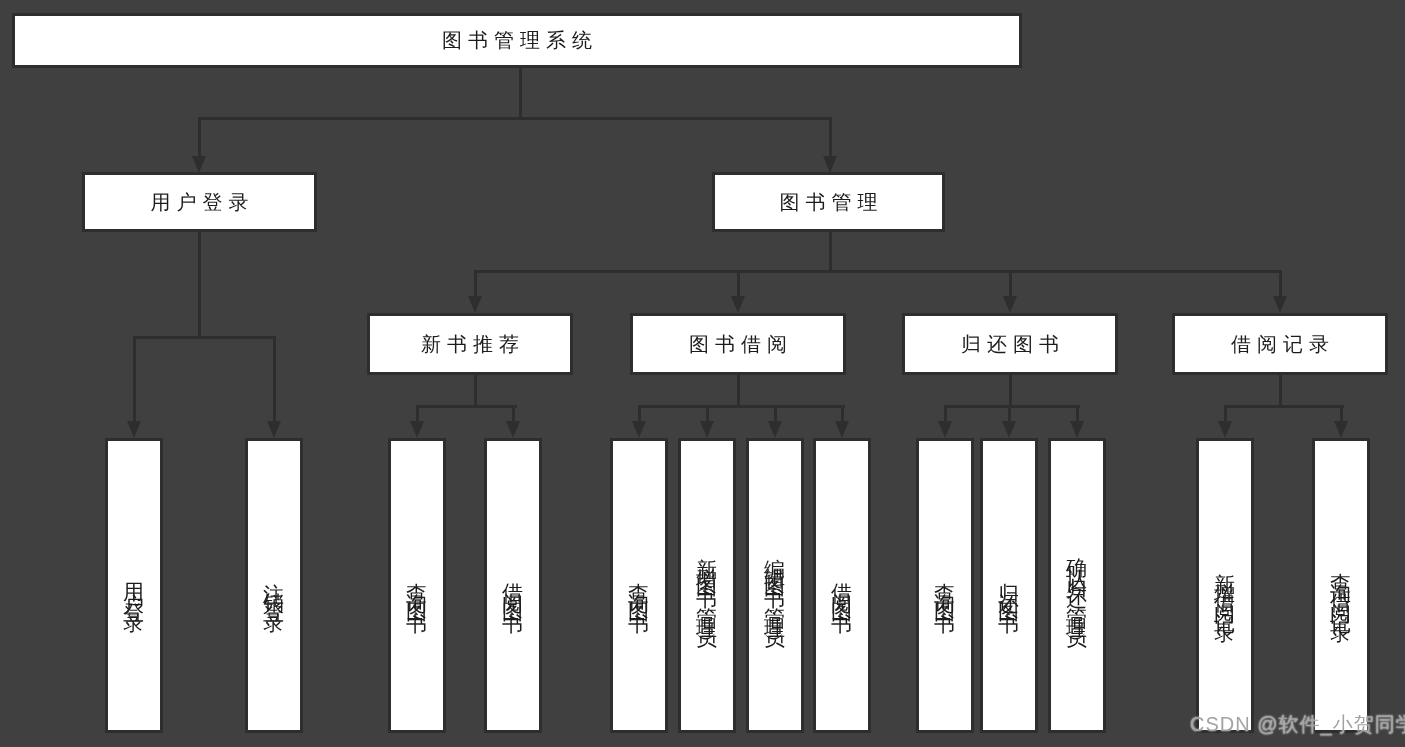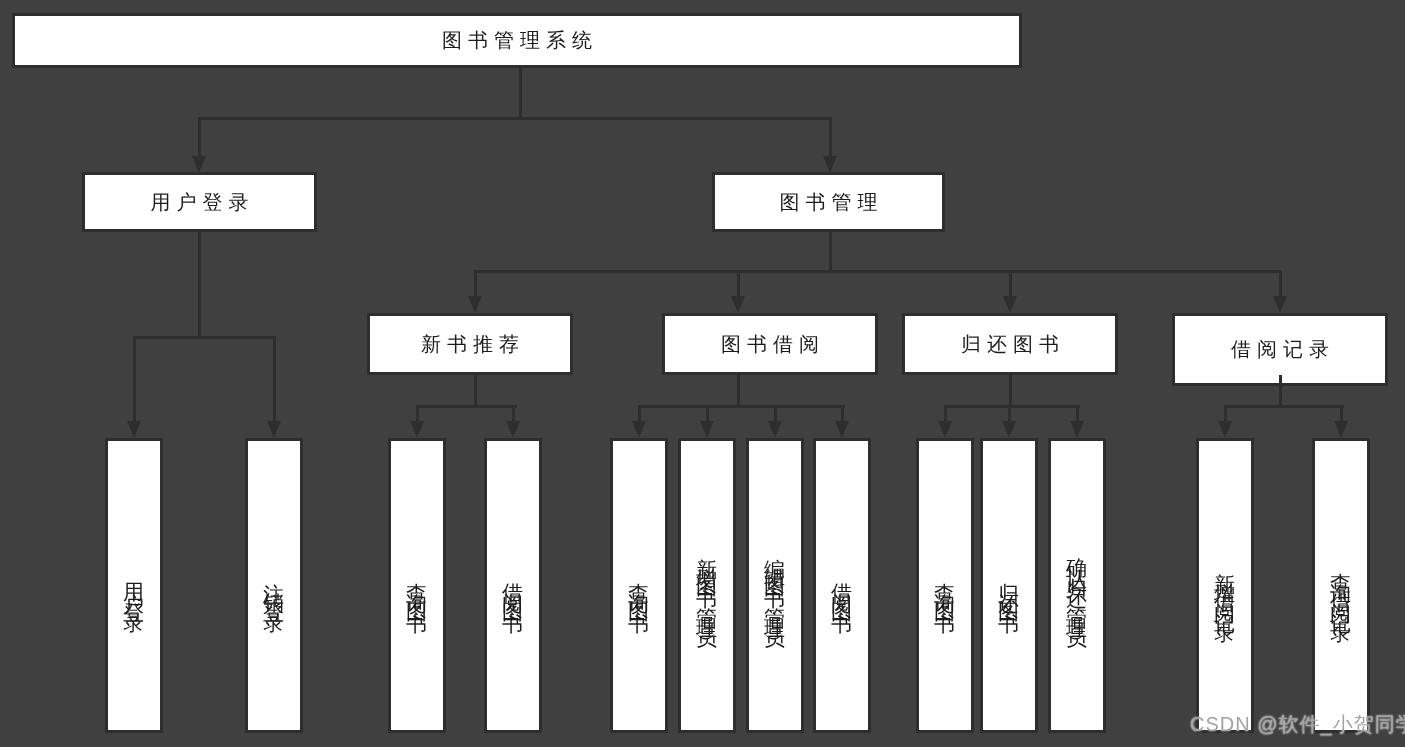--- a/index.html
+++ b/index.html
@@ -61,23 +61,23 @@
 <body>
 
 <div class="canvas">
 
   <div class="box" style="left:12px; top:13px; width:1010px; height:55px;">图书管理系统</div>
 
   <div class="box" style="left:82px; top:172px; width:235px; height:60px;">用户登录</div>
   <div class="box" style="left:712px; top:172px; width:233px; height:60px;">图书管理</div>
 
   <div class="box" style="left:367px; top:313px; width:206px; height:62px;">新书推荐</div>
-  <div class="box" style="left:630px; top:313px; width:216px; height:62px;margin-left:32px;">图书借阅</div>
+  <div class="box" style="left:630px; top:313px; width:216px; height:62px;">图书借阅</div>
   <div class="box" style="left:902px; top:313px; width:216px; height:62px;">归还图书</div>
-  <div class="box" style="left:1172px; top:313px; width:216px; height:73px;">借阅记录</div>
+  <div class="box" style="left:1172px; top:313px; width:216px; height:62px;">借阅记录</div>
 
   <div class="box vbox" style="left:105px; top:438px; width:58px; height:295px;">用户登录</div>
   <div class="box vbox" style="left:245px; top:438px; width:58px; height:295px;">注销登录</div>
 
   <div class="box vbox" style="left:388px; top:438px; width:58px; height:295px;">查询图书</div>
   <div class="box vbox" style="left:484px; top:438px; width:58px; height:295px;">借阅图书</div>
 
   <div class="box vbox" style="left:610px; top:438px; width:58px; height:295px;">查询图书</div>
   <div class="box vbox" style="left:678px; top:438px; width:58px; height:295px;">新增图书（管理员）</div>
   <div class="box vbox" style="left:746px; top:438px; width:58px; height:295px;">编辑图书（管理员）</div>

